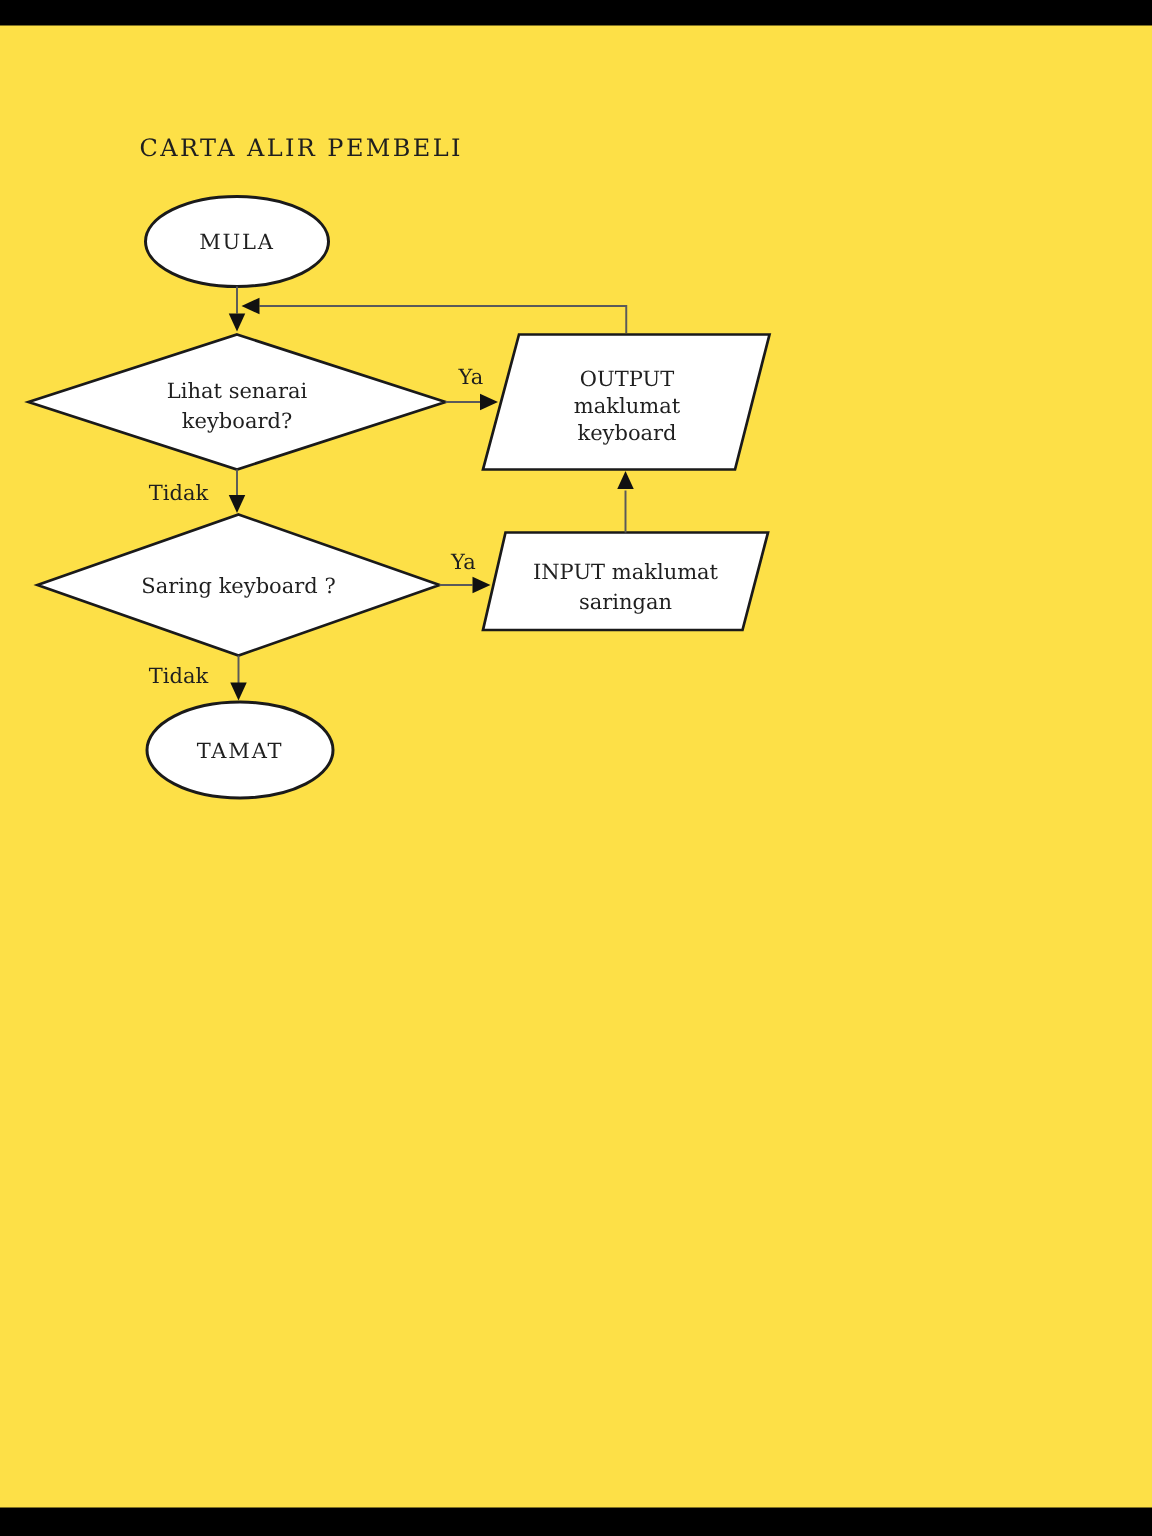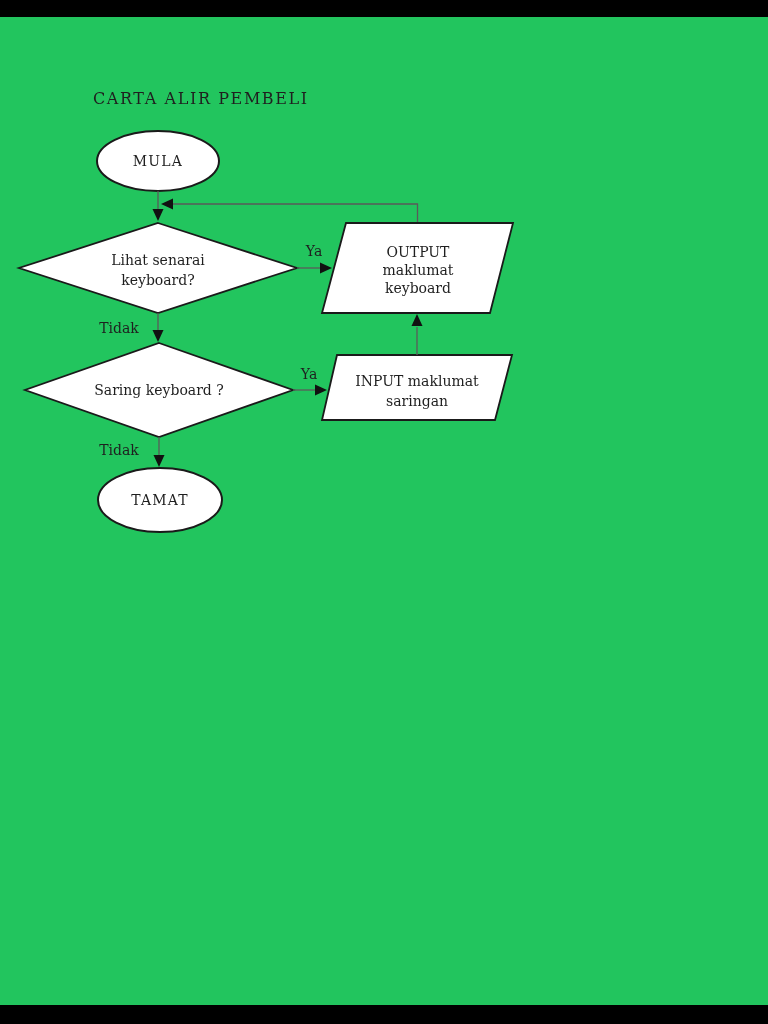--- a/index.html
+++ b/index.html
@@ -4,21 +4,21 @@
 <style>
   html, body {
     margin: 0;
     padding: 0;
     background: #ffffff;
   }
   .page {
     position: relative;
     width: 768px;
     height: 1024px;
-    background: #22c55e;
+    background: #fde047;
     overflow: hidden;
     font-family: "DejaVu Serif", "Liberation Serif", serif;
   }
   .letterbox {
     position: absolute;
     left: 0;
     width: 768px;
     background: #000000;
   }
   .letterbox.top { top: 0; height: 17px; }

